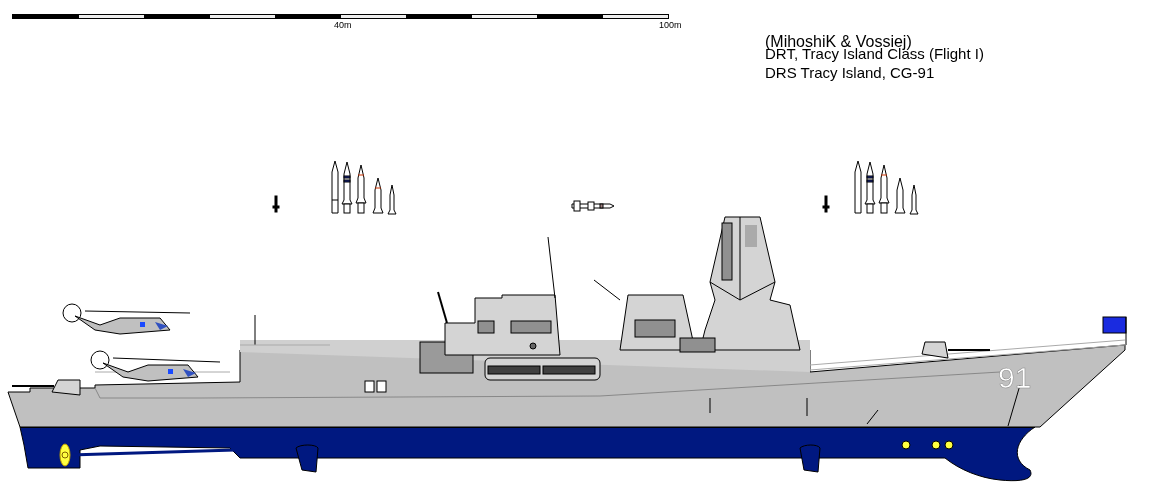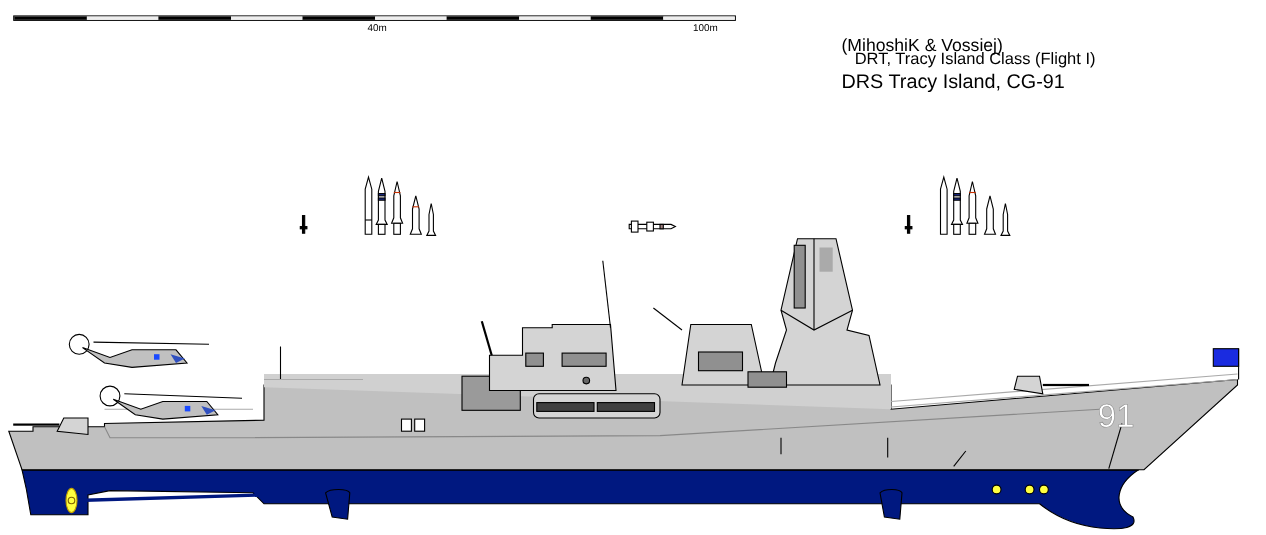--- a/index.html
+++ b/index.html
@@ -3,41 +3,41 @@
   <meta charset="utf-8">
   <style>
     html, body { margin:0; padding:0; background:#ffffff; }
     body { width:1151px; height:486px; position:relative; overflow:hidden; font-family:"Liberation Sans", sans-serif; }
     .scale-bar { position:absolute; left:12px; top:14px; width:657px; height:5px; display:flex; border:1px solid #000; box-sizing:border-box; }
     .scale-seg { flex:1; height:100%; }
     .scale-seg.dark { background:#000; }
     .scale-seg.light { background:#eeeeee; }
     .scale-label { position:absolute; top:20px; font-size:9px; color:#000; }
     .credit { position:absolute; left:765px; top:33px; font-size:16px; color:#000; }
-    .title1 { position:absolute; left:765px; top:45px; font-size:15px; color:#000;margin-left:12px; }
-    .title2 { position:absolute; left:765px; top:64px; font-size:18px; color:#000; }
+    .title1 { position:absolute; left:765px; top:45px; font-size:15px; color:#000; }
+    .title2 { position:absolute; left:765px; top:64px; font-size:15px; color:#000; }
     svg.ship { position:absolute; left:0; top:0; }
   </style>
 </head>
 <body>
 
 <div class="scale-bar">
   <div class="scale-seg dark"></div>
   <div class="scale-seg light"></div>
   <div class="scale-seg dark"></div>
   <div class="scale-seg light"></div>
   <div class="scale-seg dark"></div>
   <div class="scale-seg light"></div>
   <div class="scale-seg dark"></div>
   <div class="scale-seg light"></div>
   <div class="scale-seg dark"></div>
   <div class="scale-seg light"></div>
 </div>
 <div class="scale-label" style="left:334px">40m</div>
-<div class="scale-label" style="left:630px">100m</div>
+<div class="scale-label" style="left:659px">100m</div>
 
 <div class="credit">(MihoshiK &amp; Vossiej)</div>
 <div class="title1">DRT, Tracy Island Class (Flight I)</div>
 <div class="title2">DRS Tracy Island, CG-91</div>
 
 <svg class="ship" width="1151" height="486" viewBox="0 0 1151 486">
 
   <g stroke="#000" stroke-width="1" fill="#fff">
     <g>
         <rect x="275" y="196" width="2" height="16" fill="#000"></rect>

